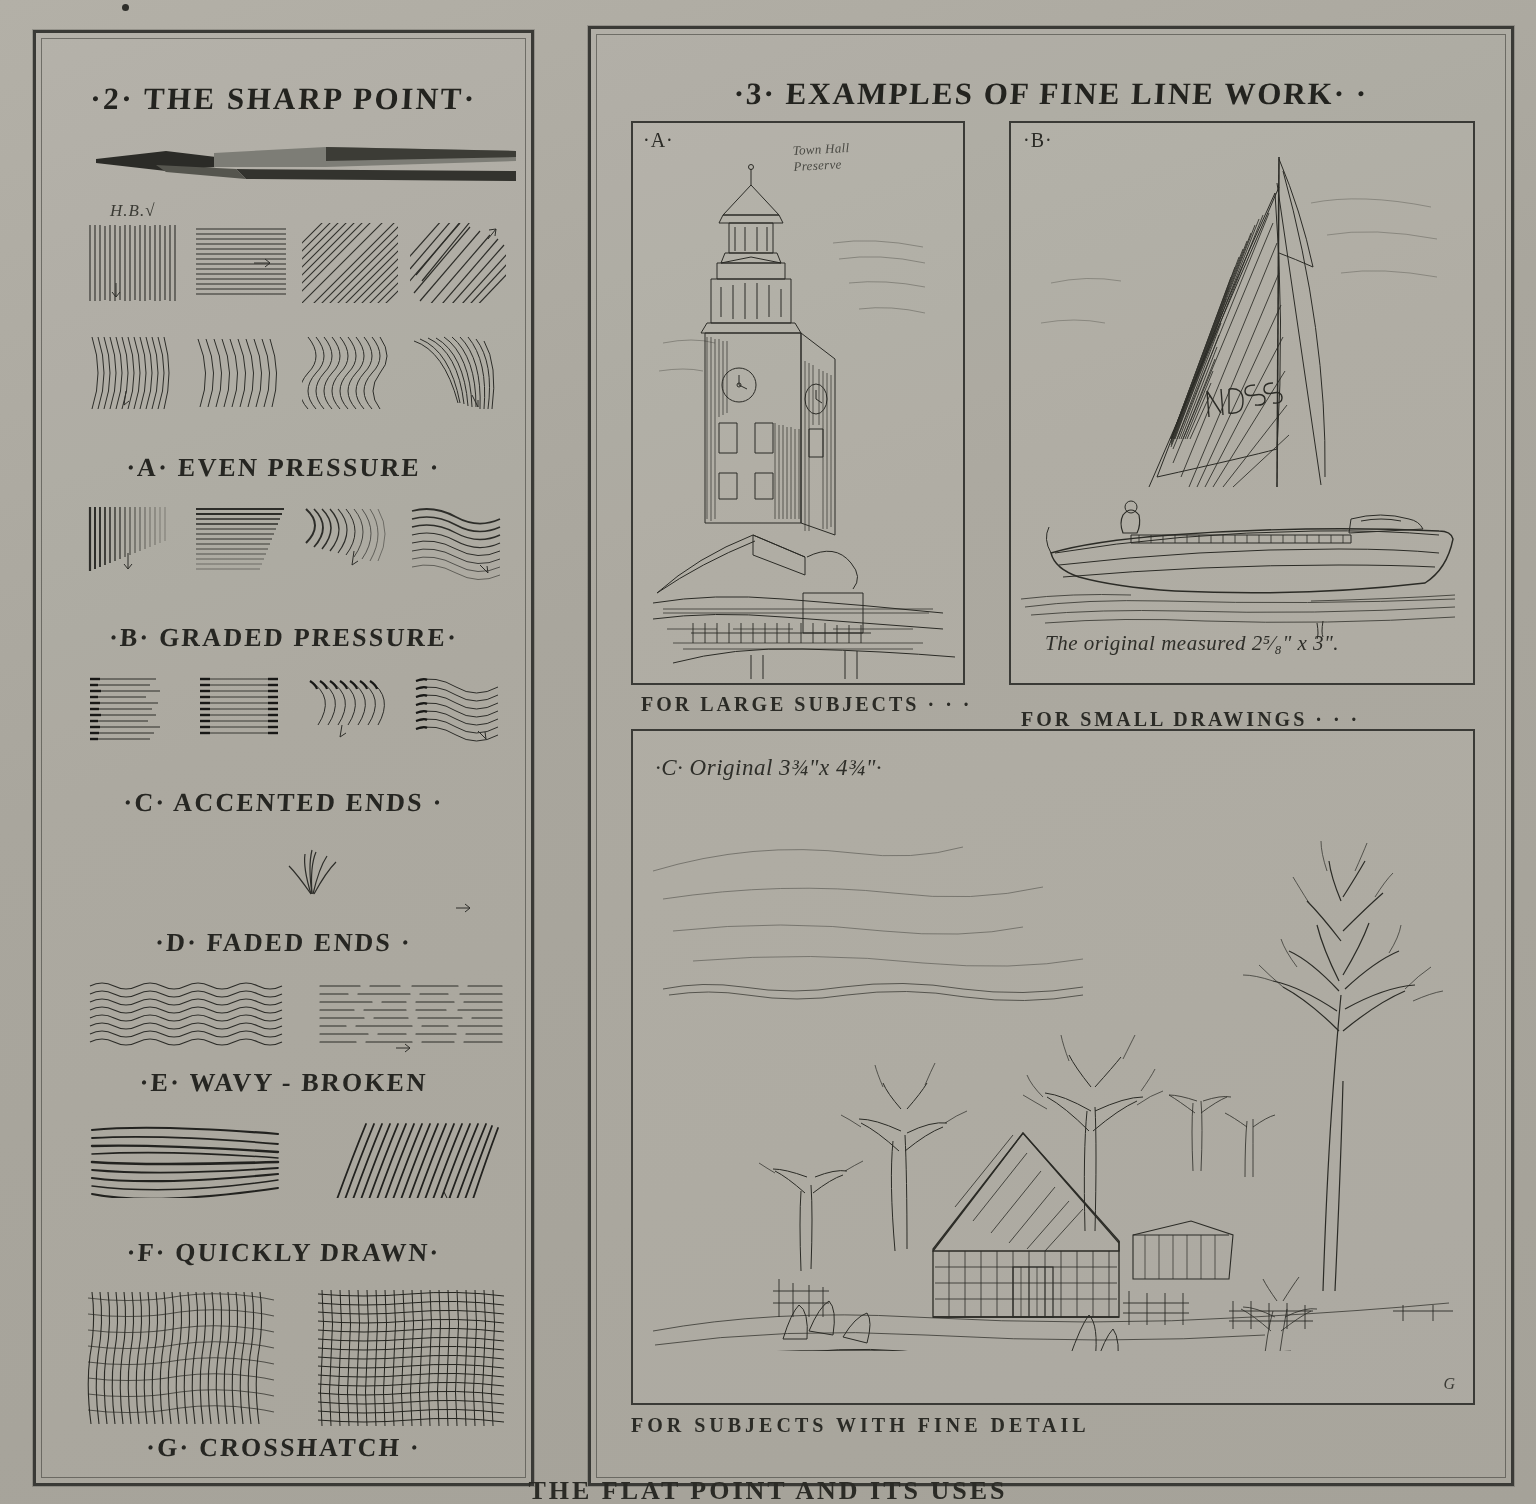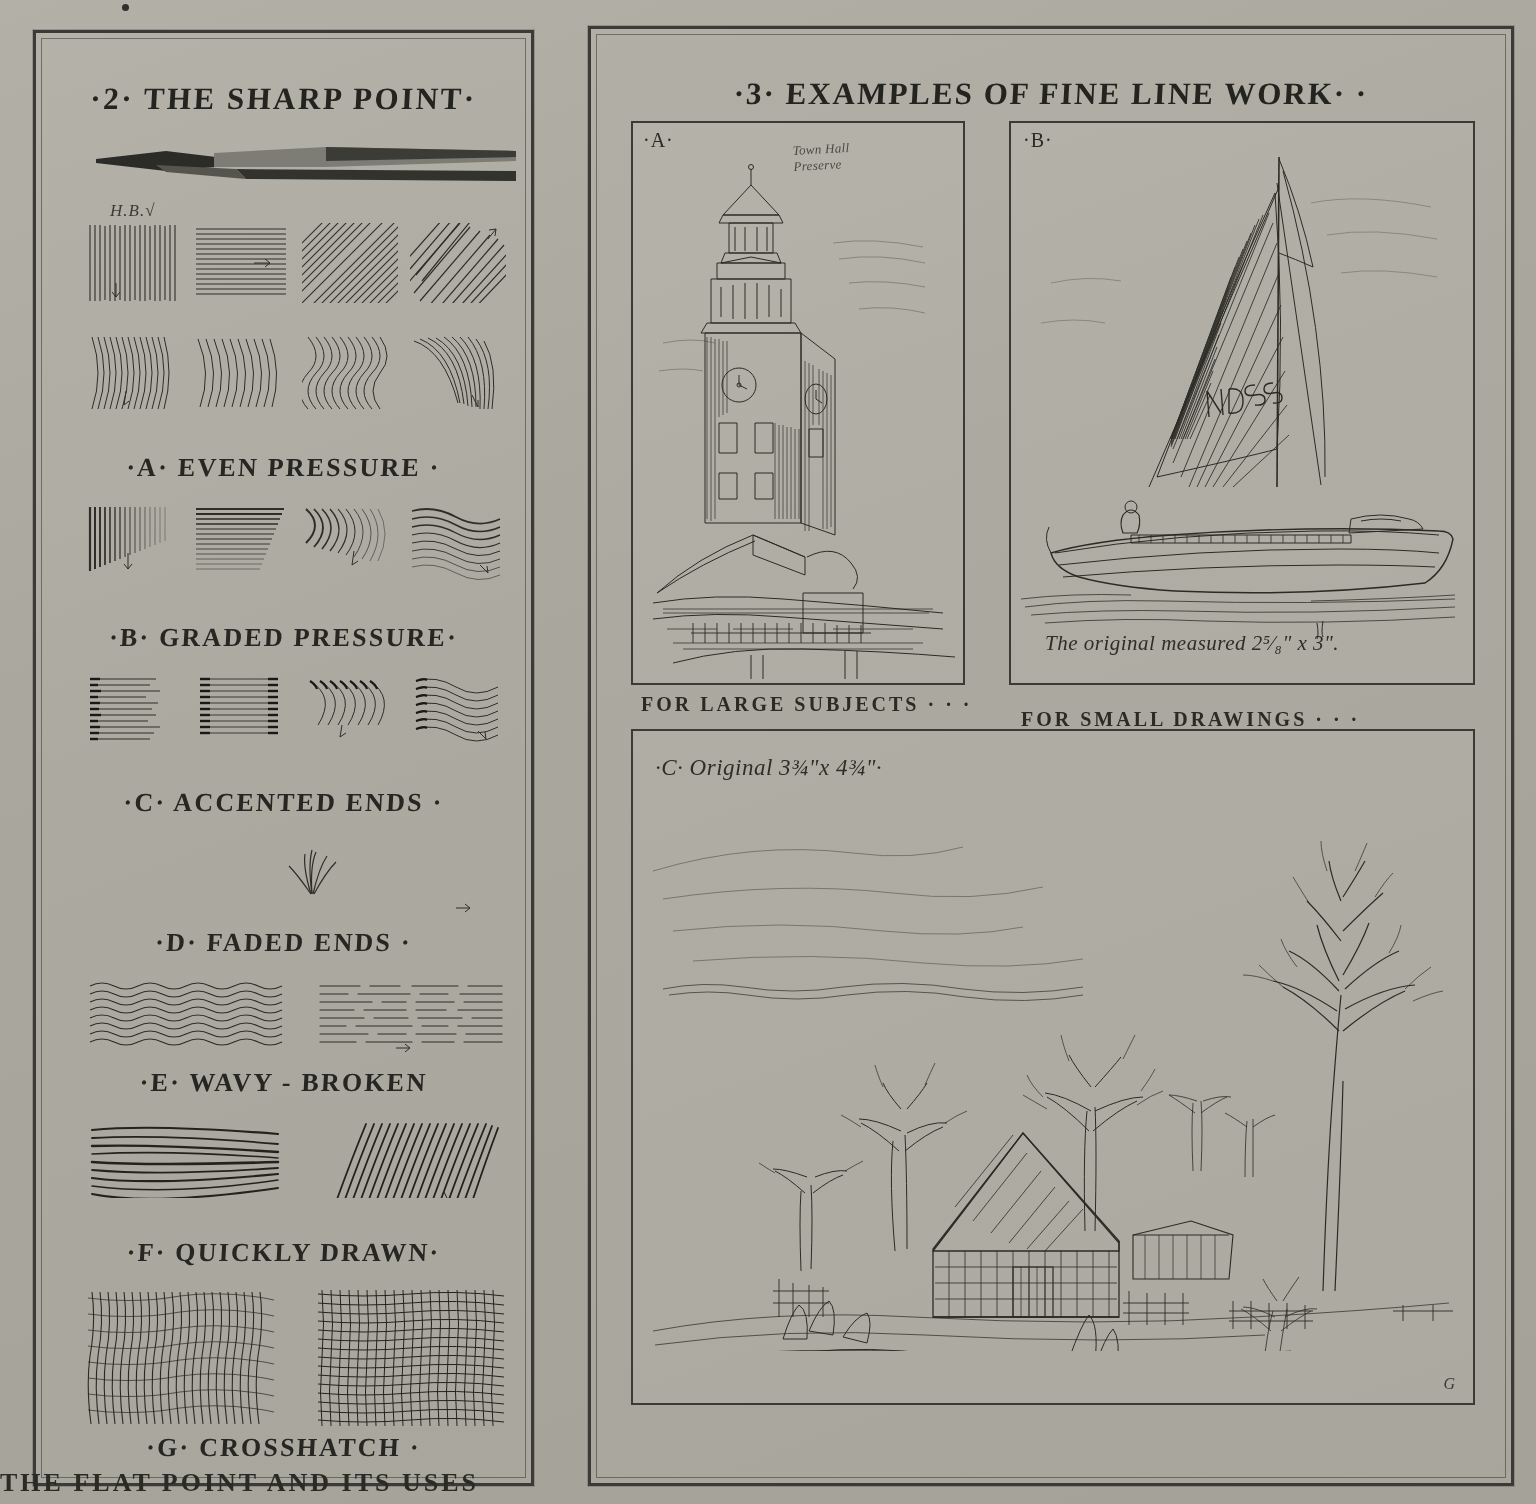--- a/index.html
+++ b/index.html
@@ -133,22 +133,22 @@
   }
   .speck {
     position: absolute;
     width: 7px; height: 7px;
     background: #2f2f2b;
     border-radius: 50%;
     left: 122px; top: 4px;
   }
   .bottom-cut {
     position: absolute;
-    left: 0; right: 0; bottom: 8px;
-    text-align: left;
+    left: 0; right: 0; bottom: 0;
+    text-align: center;
     font-size: 26px;
     letter-spacing: 3px;
     font-weight: bold;
     font-variant: small-caps;
     color: #2b2b26;
     height: 28px;
     overflow: hidden;
   }
 </style>
 </head>
@@ -1049,16 +1049,17 @@
           </g>
 
           <g stroke-width="0.8">
             <path d="M630,640 q4,-40 10,-60 M644,642 q6,-44 10,-64"></path>
             <path d="M638,600 q-18,-16 -30,-22 M642,586 q-20,-10 -32,-10 M648,600 q18,-14 30,-20 M652,586 q20,-10 32,-8 M644,570 q-10,-14 -14,-22 M650,570 q10,-16 16,-24"></path>
           </g>
         </g>
       </svg>
       <div class="sig">G</div>
     </div>
+    <div class="fig-caption" style="left:40px; top:1385px; letter-spacing:4px;">FOR SUBJECTS WITH FINE DETAIL</div>
   </div>
 
   <div class="bottom-cut">THE FLAT POINT AND ITS USES</div>
 </div>
 
 </body></html>

